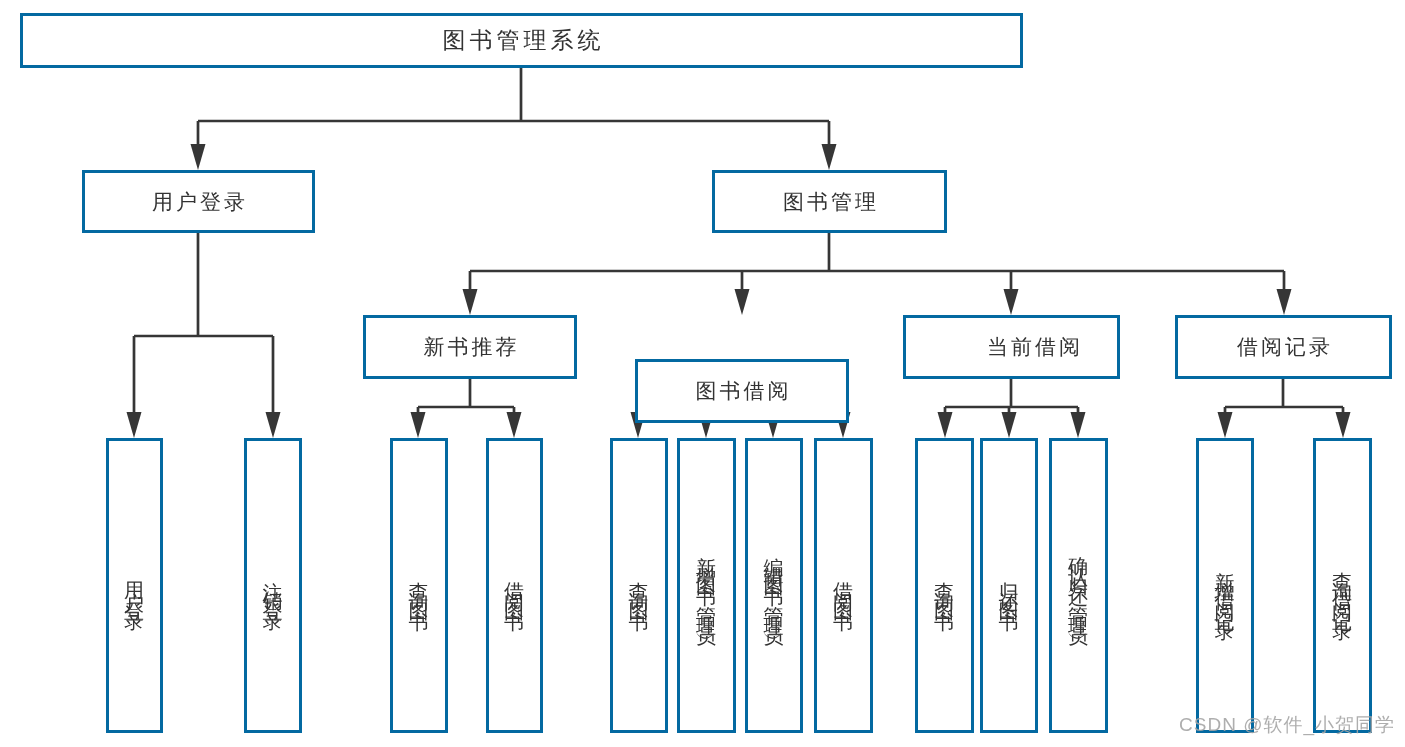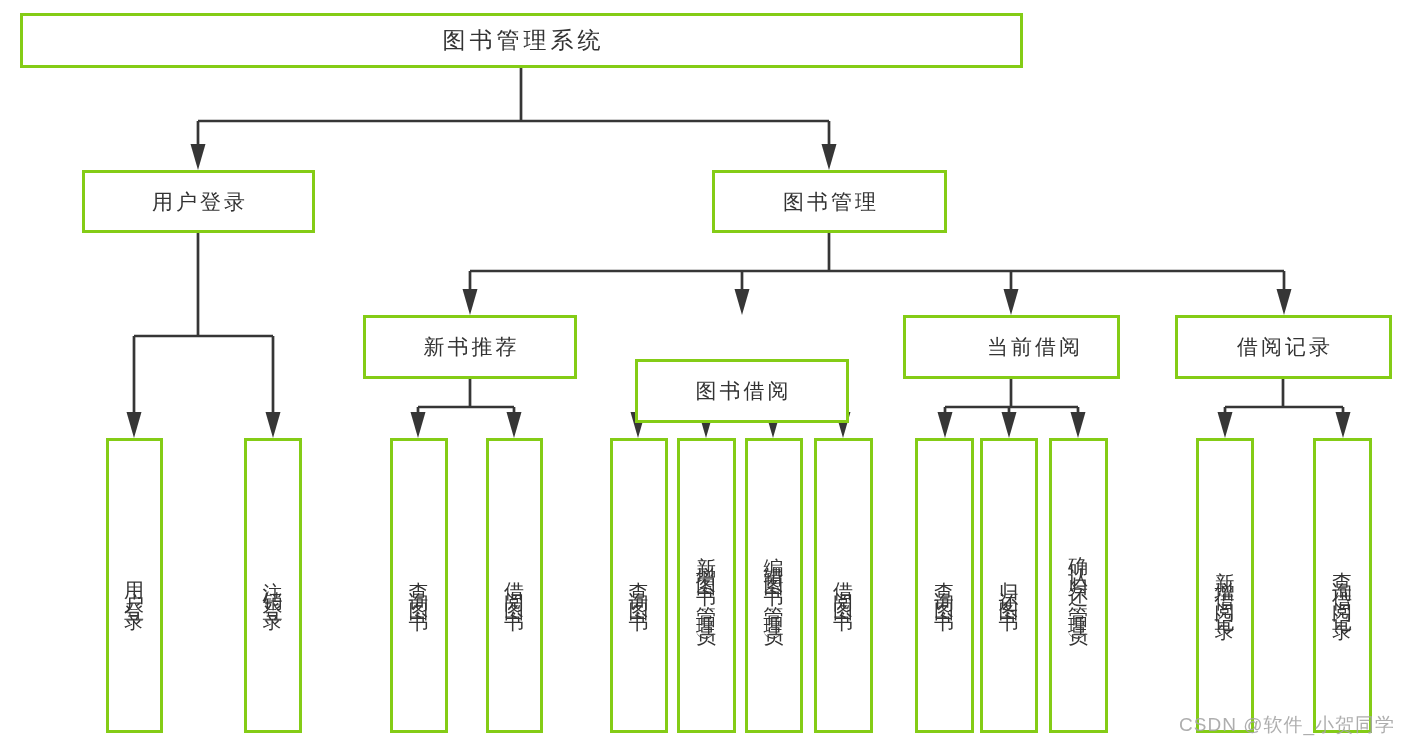--- a/index.html
+++ b/index.html
@@ -8,21 +8,21 @@
     width:1405px;height:747px;
     background:#ffffff;
     font-family:"Liberation Sans","DejaVu Sans",sans-serif;
     overflow:hidden;
   }
   svg.connectors{position:absolute;left:0;top:0;}
   .node{
     position:absolute;
     box-sizing:border-box;
     background:#ffffff;
-    border:3px solid #84cc16;
+    border:3px solid #0369a1;
     display:flex;align-items:center;justify-content:center;
     color:#333333;
   }
   .node.h span{font-size:21px;letter-spacing:3px;white-space:nowrap;text-indent:3px;}
   .node.title span{font-size:23px;letter-spacing:4px;text-indent:4px;}
   .node.v span{
     writing-mode:vertical-rl;
     text-orientation:mixed;
     font-size:20px;
     letter-spacing:10px;

